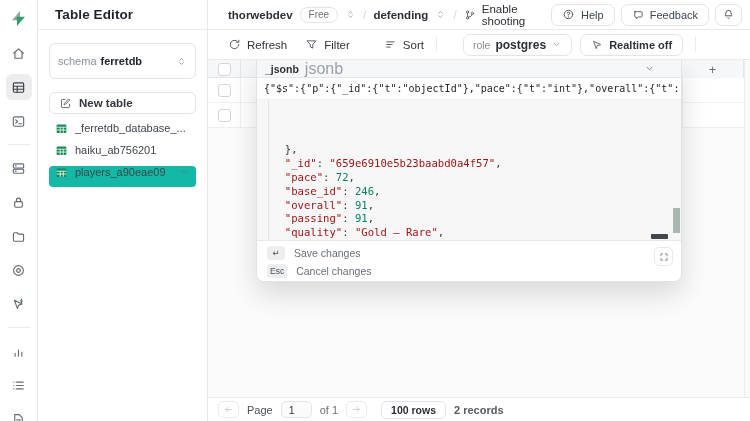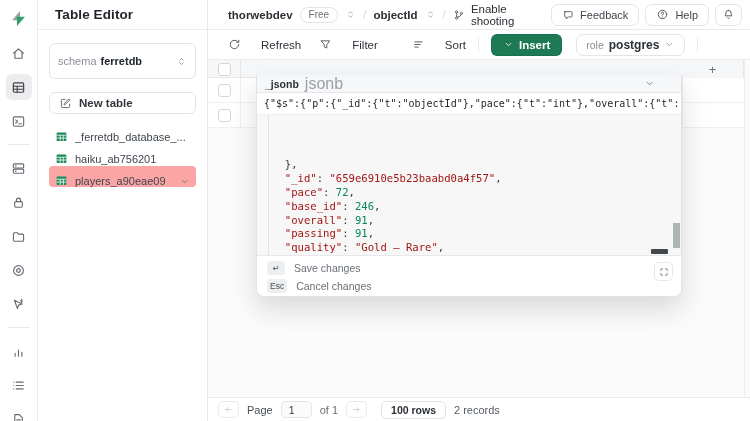--- a/index.html
+++ b/index.html
@@ -31,25 +31,25 @@
     display:flex;align-items:center;gap:7px;padding:0 9px;font-size:11.5px;font-weight:700;color:#32373d;cursor:pointer;}
   .btn-newtable .ic{color:#646b73;}
   .search-box{margin-top:7px;width:100%;height:20px;border:1px solid #ececef;border-radius:6px;background:#fcfcfd;
     display:flex;align-items:center;gap:7px;padding:0 8px;color:#9aa1a8;}
   .search-box input{border:0;outline:0;background:transparent;font-size:11px;color:#32373d;width:100%;
     font-family:"Liberation Sans",sans-serif;}
   .search-box input::placeholder{color:#9aa1a8;}
   .tables-head{margin-top:14px;display:flex;align-items:center;font-size:11px;color:#6a7077;padding:0 2px;}
   .tables-head .icons{margin-left:auto;display:flex;gap:9px;color:#9aa1a8;}
   .tables-list{margin-top:8px;display:flex;flex-direction:column;gap:1px;}
-  .tbl-item{height:21px;border:0;background:transparent;border-radius:4px;display:flex;align-items:flex-end;gap:7px;
+  .tbl-item{height:21px;border:0;background:transparent;border-radius:4px;display:flex;align-items:flex-start;gap:7px;
     padding:0 6px;font-size:11px;color:#3f464d;cursor:pointer;font-family:"Liberation Sans",sans-serif;text-align:left;}
   .tbl-item .gicon{color:var(--tbl-green);flex:none;}
   .tbl-item .nm{white-space:nowrap;overflow:hidden;text-overflow:ellipsis;}
-  .tbl-item.selected{background:#fca5a5;}
+  .tbl-item.selected{background:#14b8a6;}
   .tbl-item.selected .chev{margin-left:auto;color:#6a7077;}
 
   
   .topbar{position:absolute;left:208px;right:0;top:0;height:30px;border-bottom:1px solid #eaebed;background:#fff;
     display:flex;align-items:center;padding:0 8px 0 20px;gap:7px;font-size:11.5px;}
   .topbar .org{font-weight:600;color:#2b3036;}
   .pill{border:1px solid #e3e4e8;border-radius:999px;padding:1.5px 8px;font-size:10px;color:#6a7077;}
   .updown{color:#9aa1a8;}
   .slash{color:#d7dadd;font-size:12px;}
   .proj{font-weight:600;color:#2b3036;}
@@ -57,21 +57,21 @@
   .branch .ic{color:#565c63;}
   .top-right{margin-left:auto;display:flex;align-items:center;gap:6px;}
   .tbtn{height:22px;border:1px solid #e3e4e8;border-radius:7px;background:#fff;display:flex;align-items:center;
     gap:6px;padding:0 10px;font-size:11px;color:#3f464d;cursor:pointer;font-family:"Liberation Sans",sans-serif;}
   .tbtn .ic{color:#565c63;}
   .tbtn.square{width:27px;padding:0;justify-content:center;}
 
   
   .toolbar{position:absolute;left:208px;right:0;top:30px;height:30px;border-bottom:1px solid #eaebed;background:#fff;
     display:flex;align-items:center;padding:0 10px 0 20px;font-size:11.5px;}
-  .ghost{border:0;background:transparent;display:flex;align-items:center;gap:20px;color:#2f343a;font-size:11.5px;
+  .ghost{border:0;background:transparent;display:flex;align-items:center;gap:6px;color:#2f343a;font-size:11.5px;
     cursor:pointer;font-family:"Liberation Sans",sans-serif;}
   .ghost .ic{color:#565c63;}
   .tb-div{width:1px;height:15px;background:#e9eaec;margin:0 12px;}
   .insert-btn{height:22px;border:1px solid rgba(0,0,0,.08);border-radius:6px;background:var(--accent);color:#fff;
     display:flex;align-items:center;gap:5px;padding:0 11px;font-size:11.5px;font-weight:600;cursor:pointer;
     font-family:"Liberation Sans",sans-serif;}
   .role-btn{height:22px;border:1px solid #e3e4e8;border-radius:7px;background:#fff;display:flex;align-items:center;
     gap:5px;padding:0 9px;cursor:pointer;margin-left:14px;font-family:"Liberation Sans",sans-serif;}
   .role-btn .lab{font-size:10.5px;color:#8a9096;}
   .role-btn .val{font-size:12px;font-weight:700;color:#2b3036;}
@@ -88,21 +88,21 @@
   .plus-cell{position:absolute;left:474px;top:0;width:62px;height:18px;border-right:1px solid #e4e6e9;
     display:flex;align-items:center;justify-content:center;color:#6a7077;background:#f6f7f8;cursor:pointer;}
   .g-row{position:absolute;left:0;right:6px;height:25px;background:#fff;border-bottom:1px solid #eef0f2;}
   .g-row .cbcell{position:absolute;left:0;top:0;width:33px;height:100%;border-right:1px solid #eef0f2;
     display:flex;align-items:center;justify-content:center;}
   .vline682{position:absolute;left:474px;top:18px;height:50px;border-left:1px solid #eef0f2;}
   .gutter{position:absolute;right:0;top:0;bottom:0;width:6px;background:#fbfbfc;border-left:1px solid #ececef;}
   .cb{width:13px;height:13px;border:1px solid #d2d6da;border-radius:3px;background:#fff;cursor:pointer;}
 
   
-  .popup{position:absolute;left:48px;top:15px;width:426px;background:#fff;border:1px solid #e1e2e6;border-top:0;
+  .popup{position:absolute;left:48px;top:0;width:426px;background:#fff;border:1px solid #e1e2e6;border-top:0;
     border-radius:0 0 8px 8px;box-shadow:0 12px 28px rgba(0,0,0,.14);overflow:hidden;}
   .pp-strip{height:18px;background:#f6f7f8;border-bottom:1px solid #e4e6e9;display:flex;align-items:center;
     padding:0 8px;cursor:pointer;}
   .pp-strip .cname{font-size:10.5px;font-weight:700;color:#2b3036;}
   .pp-strip .ctype{font-size:16px;color:#9aa1a8;margin-left:6px;}
   .pp-strip .chev{margin-left:auto;margin-right:18px;color:#6a7077;}
   .pp-preview{height:22px;display:flex;align-items:center;padding:0 7px;border-bottom:1px solid #eceef0;
     font-family:"DejaVu Sans Mono",monospace;font-size:10px;color:#23282e;white-space:nowrap;overflow:hidden;}
   .pp-editor{position:relative;height:140px;background:#f7f7f7;padding:2px 0 0 15px;
     font-family:"DejaVu Sans Mono",monospace;font-size:10.6px;line-height:13.8px;white-space:pre;cursor:text;}
@@ -120,21 +120,21 @@
 
   
   .pagebar{position:absolute;left:208px;right:0;bottom:0;height:24px;background:#fff;border-top:1px solid #eaebed;
     display:flex;align-items:center;padding:0 10px;gap:8px;font-size:11px;color:#4b5158;}
   .pg-arrow{width:21px;height:17px;border:1px solid #e9eaec;border-radius:5px;background:#fff;display:flex;
     align-items:center;justify-content:center;color:#c3c7cc;cursor:pointer;}
   .pg-input{width:31px;height:17px;border:1px solid #e3e4e8;border-radius:5px;background:#fbfbfc;font-size:10.5px;
     color:#32373d;padding:0 7px;outline:none;font-family:"Liberation Sans",sans-serif;}
   .rows-btn{height:18px;border:1px solid #e3e4e8;border-radius:5px;background:#fff;font-size:10.5px;font-weight:700;
     color:#2b3036;padding:0 9px;cursor:pointer;margin-left:6px;font-family:"Liberation Sans",sans-serif;}
-  .records{color:#565c63;}
+  .records{color:#565c63;font-weight:bold;}
 </style>
 </head>
 <body>
 
 <div class="canvas">
 
   <aside class="rail">
     <div class="logo">
       <svg width="19" height="19" viewBox="0 0 16 16">
         <path d="M9.3 1.6 2.6 9.5h6.7V1.6z" style="fill:var(--logo-gray)"></path>
@@ -295,56 +295,56 @@
 
   <header class="topbar">
     <span class="org">thorwebdev</span>
     <span class="pill">Free</span>
     <span class="updown">
         <svg width="11" height="11" viewBox="0 0 16 16" fill="none" stroke="currentColor" stroke-width="1.2" stroke-linecap="round" stroke-linejoin="round">
           <path d="M5.4 6.2 8 3.7l2.6 2.5M5.4 9.8 8 12.3l2.6-2.5"></path>
         </svg>
       </span>
     <span class="slash">/</span>
-    <span class="proj">objectId</span>
+    <span class="proj">defending</span>
     <span class="updown">
         <svg width="11" height="11" viewBox="0 0 16 16" fill="none" stroke="currentColor" stroke-width="1.2" stroke-linecap="round" stroke-linejoin="round">
           <path d="M5.4 6.2 8 3.7l2.6 2.5M5.4 9.8 8 12.3l2.6-2.5"></path>
         </svg>
       </span>
     <span class="slash">/</span>
     <span class="branch">
       <span class="ic">
           <svg width="12" height="12" viewBox="0 0 16 16" fill="none" stroke="currentColor" stroke-width="1.2" stroke-linecap="round" stroke-linejoin="round">
             <circle cx="4.8" cy="4" r="1.5"></circle>
             <circle cx="4.8" cy="12" r="1.5"></circle>
             <circle cx="11.2" cy="5.8" r="1.5"></circle>
             <path d="M4.8 5.5v5M11.2 7.3a5 5 0 0 1-5 3.3"></path>
           </svg>
         </span>
       <span>Enable shooting</span>
     </span>
     <span class="top-right">
       <button class="tbtn">
         <span class="ic">
-            <svg width="12" height="12" viewBox="0 0 16 16" fill="none" stroke="currentColor" stroke-width="1.2" stroke-linecap="round" stroke-linejoin="round">
-              <path d="M3.5 3.6h9c.6 0 1 .4 1 1v5c0 .6-.4 1-1 1H8.3L5.6 13v-2.4h-1c-.6 0-1-.4-1-1v-5c0-.6.4-1 1-1z"></path>
-            </svg>
-          </span>
-        <span>Feedback</span>
-      </button>
-      <button class="tbtn">
-        <span class="ic">
             <svg width="13" height="13" viewBox="0 0 16 16" fill="none" stroke="currentColor" stroke-width="1.2" stroke-linecap="round" stroke-linejoin="round">
               <circle cx="8" cy="8" r="5.2"></circle>
               <path d="M6.5 6.4A1.5 1.5 0 1 1 8.2 8c-.4.2-.6.5-.6.9"></path>
               <path d="M7.9 11h.3"></path>
             </svg>
           </span>
         <span>Help</span>
+      </button>
+      <button class="tbtn">
+        <span class="ic">
+            <svg width="12" height="12" viewBox="0 0 16 16" fill="none" stroke="currentColor" stroke-width="1.2" stroke-linecap="round" stroke-linejoin="round">
+              <path d="M3.5 3.6h9c.6 0 1 .4 1 1v5c0 .6-.4 1-1 1H8.3L5.6 13v-2.4h-1c-.6 0-1-.4-1-1v-5c0-.6.4-1 1-1z"></path>
+            </svg>
+          </span>
+        <span>Feedback</span>
       </button>
       <button class="tbtn square">
         <span class="ic">
             <svg width="13" height="13" viewBox="0 0 16 16" fill="none" stroke="currentColor" stroke-width="1.2" stroke-linecap="round" stroke-linejoin="round">
               <path d="M8 2.9a3.3 3.3 0 0 1 3.3 3.3c0 2.7 1 3.4 1 3.4H3.7s1-.7 1-3.4A3.3 3.3 0 0 1 8 2.9z"></path>
               <path d="M6.9 12.2a1.2 1.2 0 0 0 2.2 0"></path>
             </svg>
           </span>
       </button>
     </span>
@@ -370,36 +370,36 @@
     </button>
     <button class="ghost">
       <span class="ic">
           <svg width="13" height="13" viewBox="0 0 16 16" fill="none" stroke="currentColor" stroke-width="1.2" stroke-linecap="round" stroke-linejoin="round">
             <path d="M3.5 4.8h9M3.5 8h6.6M3.5 11.2h4.2"></path>
           </svg>
         </span>
       <span>Sort</span>
     </button>
     <span class="tb-div"></span>
-    <button class="insert-btn">
-      <span style="display:flex;">
-          <svg width="11" height="11" viewBox="0 0 16 16" fill="none" stroke="currentColor" stroke-width="1.2" stroke-linecap="round" stroke-linejoin="round">
-            <path d="M4.5 6.3 8 9.8l3.5-3.5"></path>
-          </svg>
-        </span>
-      <span>Insert</span>
-    </button>
     <button class="role-btn">
       <span class="lab">role</span>
       <span class="val">postgres</span>
       <span class="chev">
           <svg width="11" height="11" viewBox="0 0 16 16" fill="none" stroke="currentColor" stroke-width="1.2" stroke-linecap="round" stroke-linejoin="round">
             <path d="M4.5 6.3 8 9.8l3.5-3.5"></path>
           </svg>
         </span>
+    </button>
+    <button class="realtime-btn">
+      <span class="ic" style="color:#565c63;display:flex;">
+          <svg width="12" height="12" viewBox="0 0 16 16" fill="none" stroke="currentColor" stroke-width="1.2" stroke-linecap="round" stroke-linejoin="round">
+            <path d="M3.6 3.6l3.4 9.2 1.3-4 4-1.2z"></path>
+          </svg>
+        </span>
+      <span>Realtime off</span>
     </button>
     <span class="tb-div"></span>
 
   </div>
 
   <div class="gridarea">
     <div class="g-header">
       <div class="g-cb-col">
           <span class="cb"></span>
         </div>

